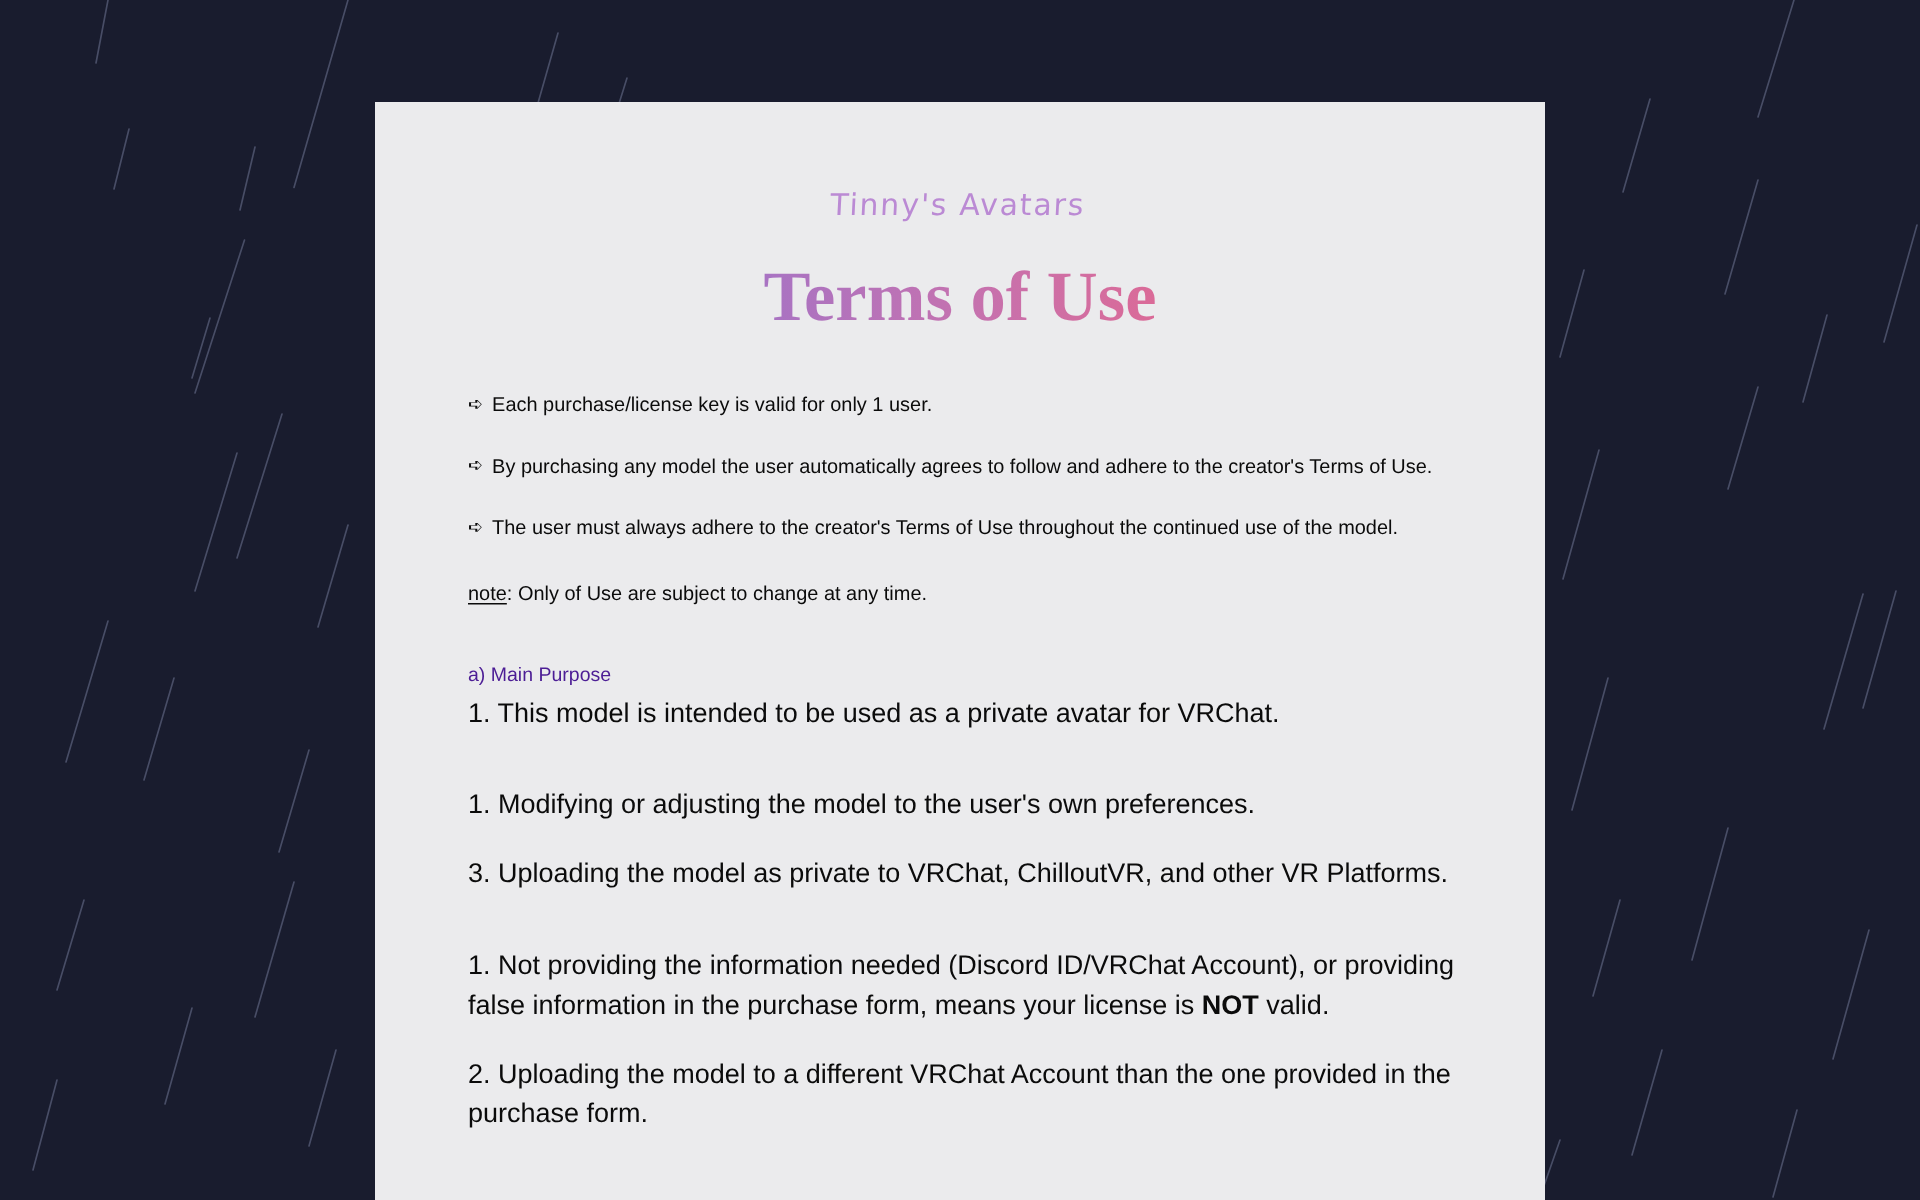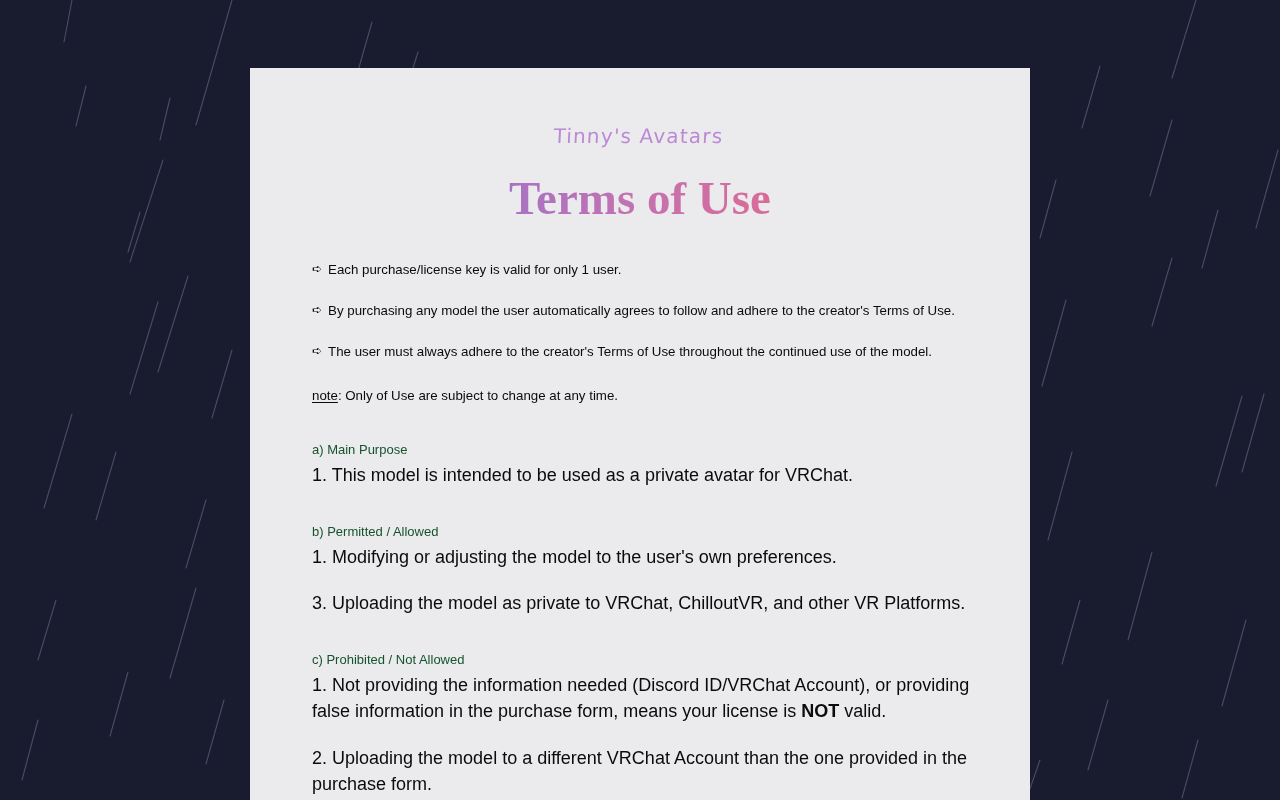--- a/index.html
+++ b/index.html
@@ -118,21 +118,21 @@
   }
   .note-word {
     text-decoration: underline;
     text-underline-offset: 2px;
   }
 
   .section {
     margin-top: 35px;
   }
   .section-head {
-    color: #14532d;
+    color: #4c1d95;
     font-size: 13px;
     line-height: 1.45;
     margin: 0 0 2px 0;
   }
   .section-item {
     margin: 0 0 17px 0;
     font-size: 18px;
     line-height: 1.46;
   }
   .section-item:last-child { margin-bottom: 0; margin-top: 20px; }
@@ -220,27 +220,25 @@
       </div>
 
       <p class="note-para"><span class="note-word">note</span><span>: Only of Use are subject to change at any time.</span></p>
 
       <div class="section">
         <div class="section-head">a) Main Purpose</div>
         <p class="section-item first">1. This model is intended to be used as a private avatar for VRChat.</p>
       </div>
 
       <div class="section">
-        <div class="section-head">b) Permitted / Allowed</div>
         <p class="section-item first">1. Modifying or adjusting the model to the user's own preferences.</p>
         <p class="section-item">3. Uploading the model as private to VRChat, ChilloutVR, and other VR Platforms.</p>
       </div>
 
       <div class="section">
-        <div class="section-head">c) Prohibited / Not Allowed</div>
         <p class="section-item first"><span>1. Not providing the information needed (Discord ID/VRChat Account), or providing false information in the purchase form, means your license is </span><span class="strong-not">NOT</span><span> valid.</span></p>
         <p class="section-item">2. Uploading the model to a different VRChat Account than the one provided in the purchase form.</p>
 
       </div>
 
     </div>
   </div>
 </div>
 
 </body></html>

